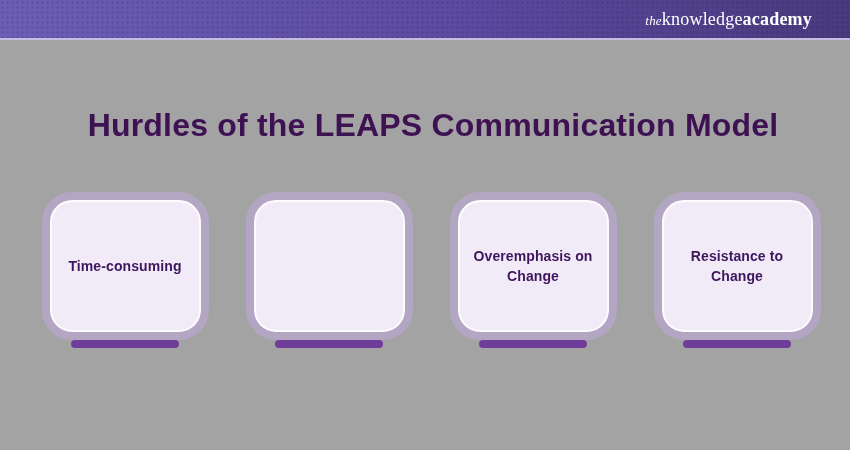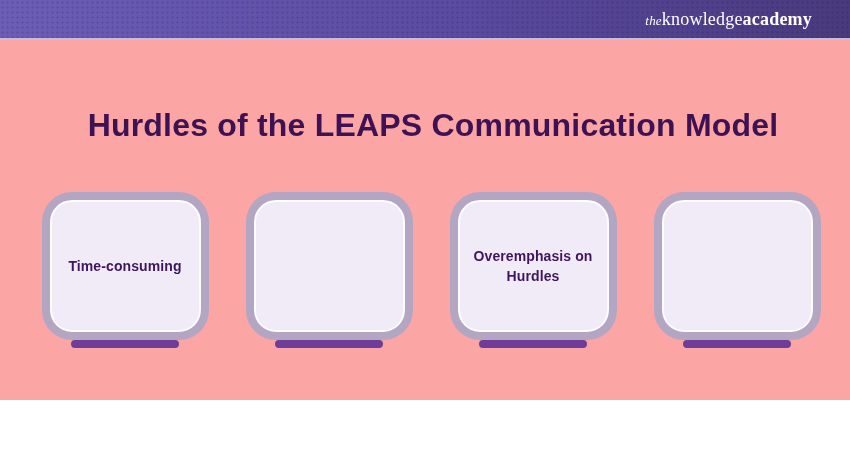--- a/index.html
+++ b/index.html
@@ -1,20 +1,20 @@
 <!DOCTYPE html>
 <html style="--header-grad-left: #6c5eb5; --header-grad-mid: #5a4aa0; --header-grad-right: #483a7c; --header-line: #c6bde2; --logo-text: #ffffff; --title-text: #3d1152; --card-border: #b3a6c3; --card-bg: #f1ebf7; --card-text: #3f155e; --accent-bar: #6f3d99;"><head>
 <meta charset="utf-8">
 <style>
   html, body { margin: 0; padding: 0; background: #ffffff; }
   .stage {
     position: relative;
     width: 850px;
-    height: 400px;
-    background: #fca5a5;
+    height: 450px;
+    background: #a3a3a3;
     overflow: hidden;
     font-family: "Liberation Sans", "DejaVu Sans", sans-serif;
   }
 
   
   .topbar {
     position: absolute;
     top: 0; left: 0; right: 0;
     height: 40px;
     box-sizing: border-box;
@@ -119,22 +119,23 @@
     <div class="card">
       <span class="card-label">Time-consuming</span>
       <span class="card-underline"></span>
     </div>
 
     <div class="card">
       <span class="card-underline"></span>
     </div>
 
     <div class="card">
-      <span class="card-label">Overemphasis on Hurdles</span>
+      <span class="card-label">Overemphasis on Change</span>
       <span class="card-underline"></span>
     </div>
 
     <div class="card">
+      <span class="card-label">Resistance to Change</span>
       <span class="card-underline"></span>
     </div>
 
   </div>
 </div>
 
 </body></html>

